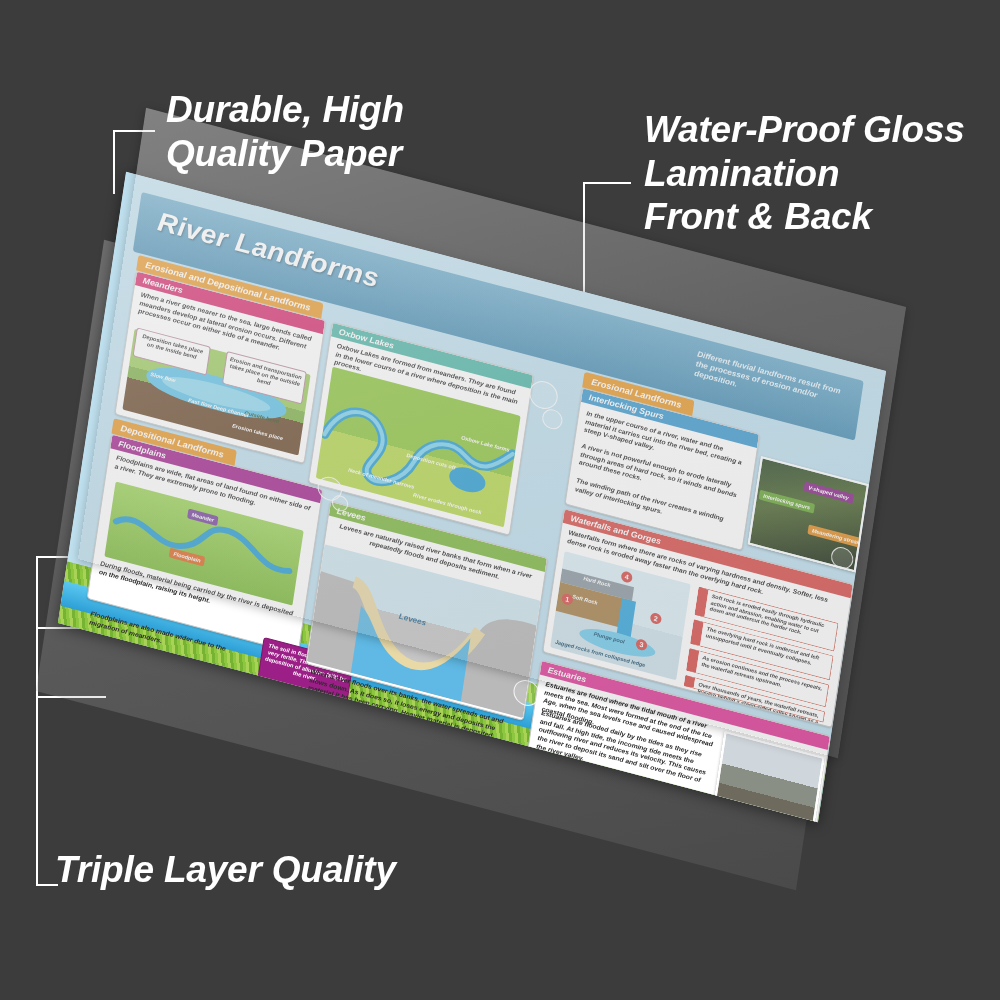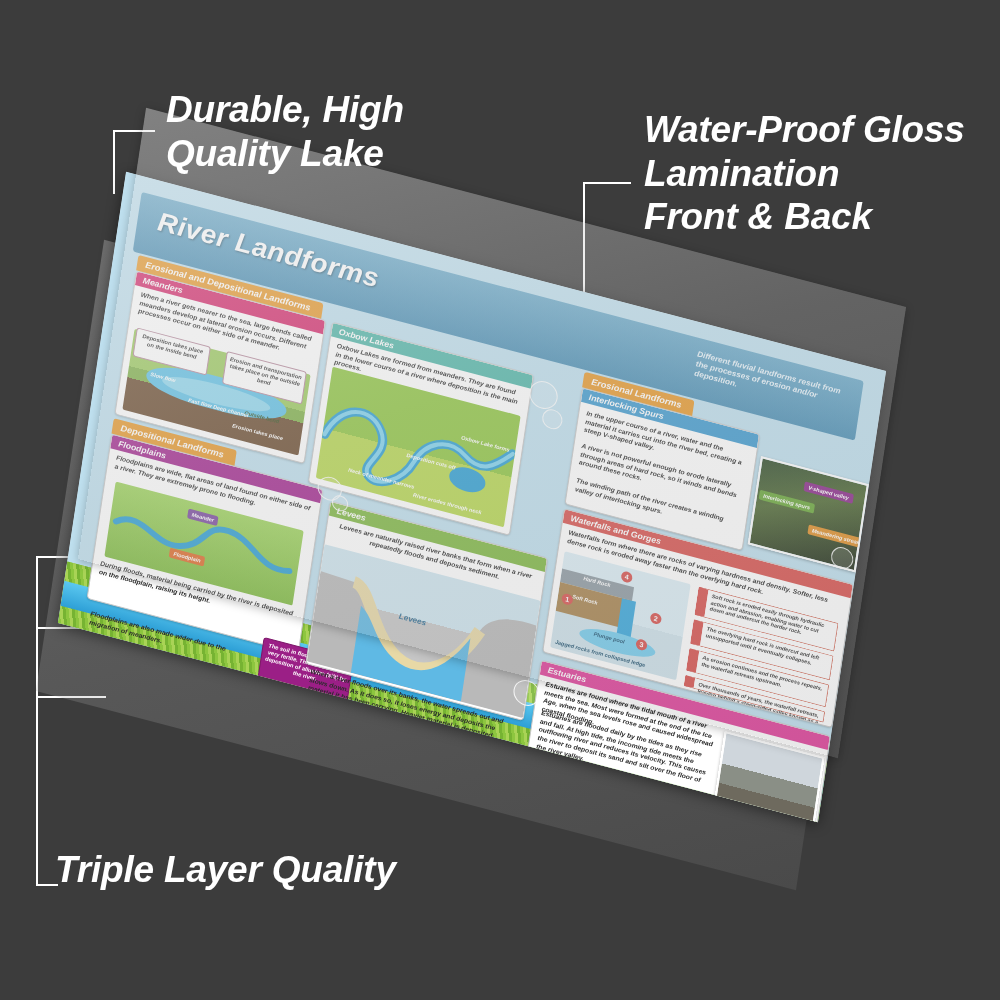--- a/index.html
+++ b/index.html
@@ -387,19 +387,19 @@
       <div class="bubble" style="left:246px; top:268px; width:14px; height:14px;"></div>
       <div class="bubble" style="left:448px; top:404px; width:24px; height:24px;"></div>
       <div class="bubble" style="left:734px; top:188px; width:20px; height:20px;"></div>
 
     </div>
   </div>
 
   <div class="sheet skew lam-top"></div>
 
   <div class="callout" id="callout-paper">Durable, High
-Quality Lake</div>
+Quality Paper</div>
   <div class="callout" id="callout-triple">Triple Layer Quality</div>
   <div class="callout" id="callout-lam">Water-Proof Gloss
 Lamination
 Front &amp; Back</div>
 
 </div>
 
 </body></html>

